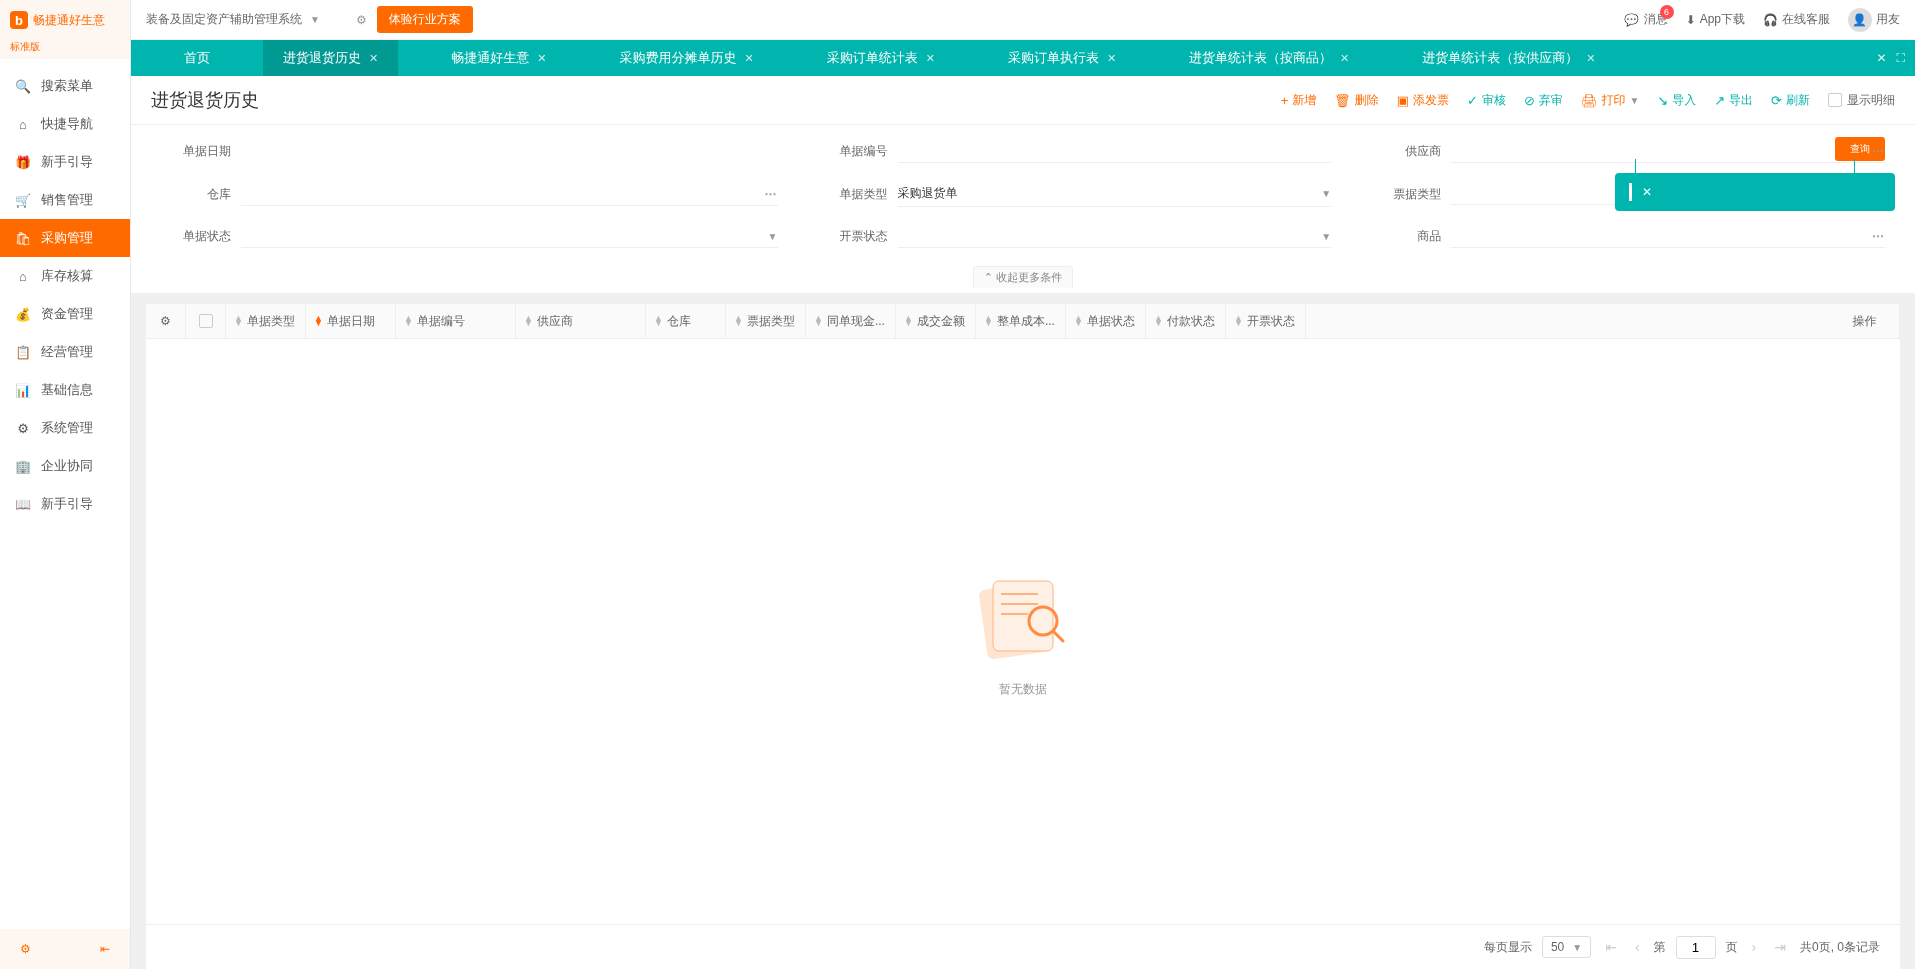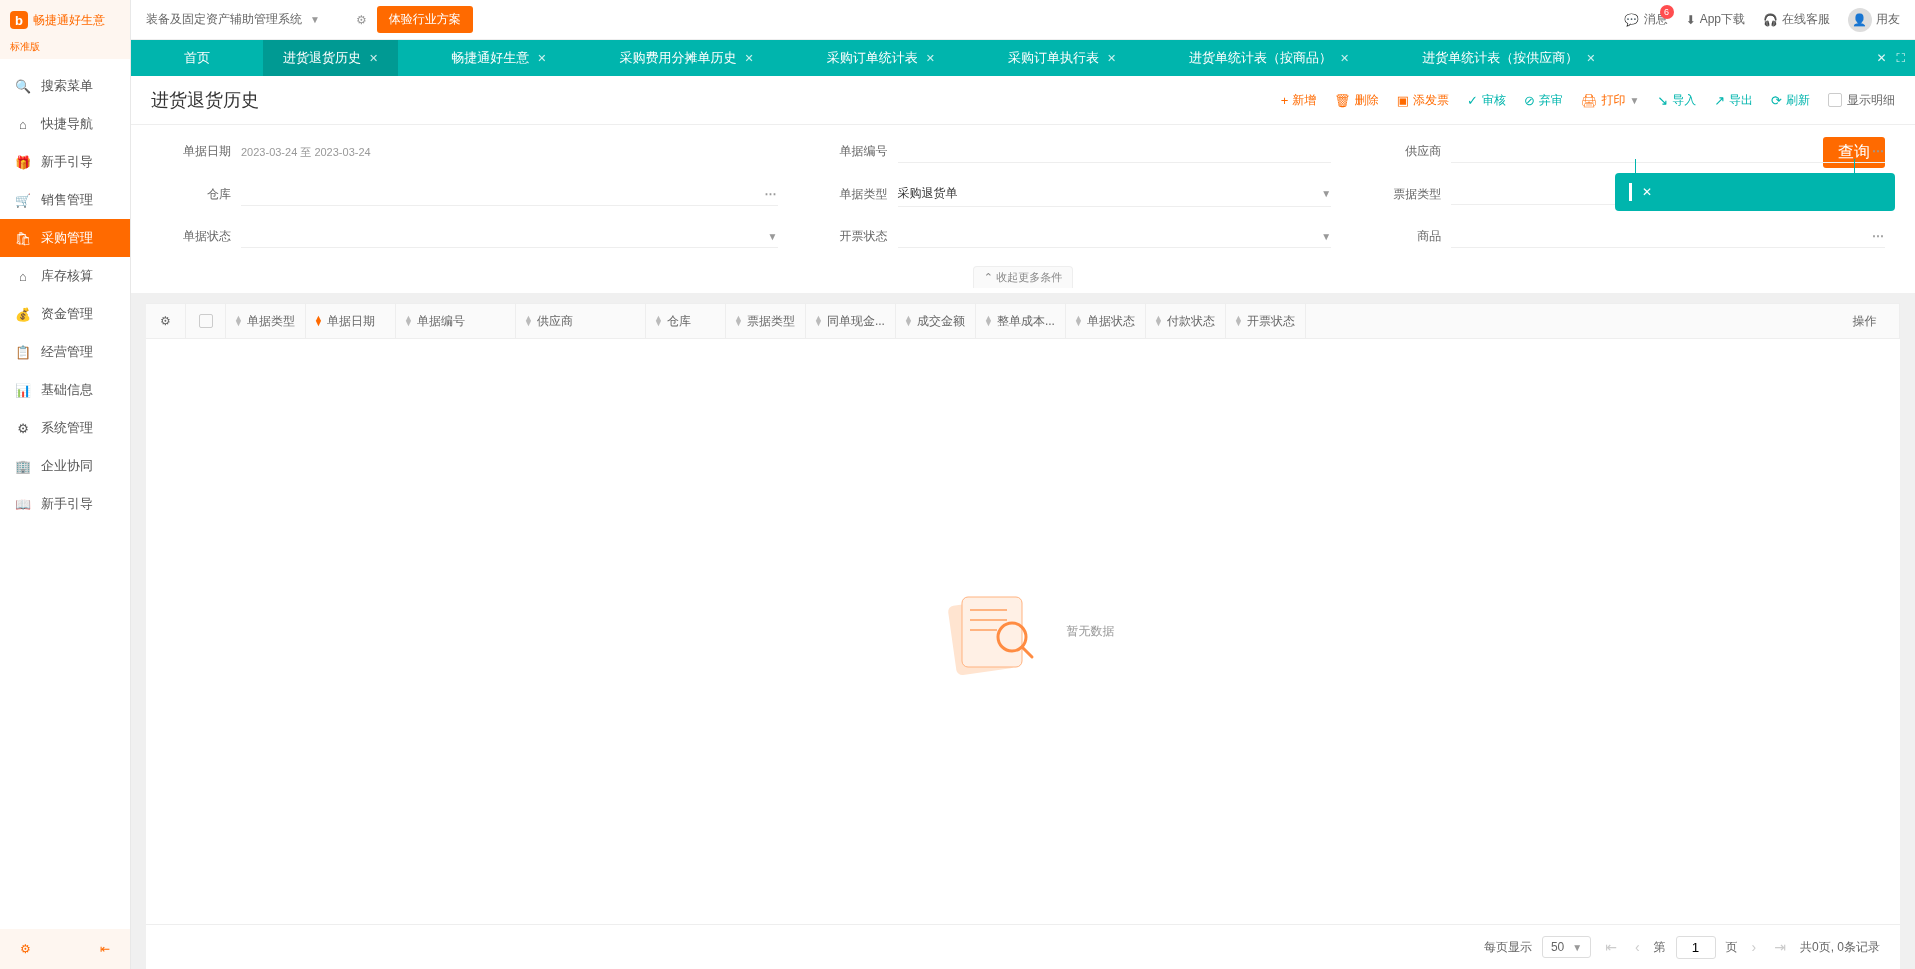--- a/index.html
+++ b/index.html
@@ -58,40 +58,40 @@
 .filter-row { display: flex; gap: 40px; margin-bottom: 18px; align-items: center; }
 .filter-group { display: flex; align-items: center; flex: 1; min-width: 0; }
 .filter-label { width: 70px; text-align: right; color: #666; margin-right: 10px; flex-shrink: 0; font-size: 12px; }
 .filter-value { flex: 1; border-bottom: 1px solid #eee; padding: 4px 0; color: #333; min-height: 22px; display: flex; align-items: center; position: relative; }
 .filter-value .dots { margin-left: auto; color: #999; cursor: pointer; font-weight: bold; letter-spacing: 1px; }
 .filter-value .chev { margin-left: auto; color: #999; cursor: pointer; font-size: 10px; }
 .date-options { display: flex; gap: 4px; align-items: center; flex-wrap: wrap; }
 .date-chip { padding: 2px 8px; border-radius: 10px; cursor: pointer; color: #666; font-size: 12px; }
 .date-chip.active { background: #ff6a00; color: #fff; }
 .date-range { color: #999; font-size: 11px; margin-top: 2px; }
-.query-btn { position: absolute; right: 30px; top: 12px; background: #ff6a00; color: #fff; padding: 5px 15px; border-radius: 3px; cursor: pointer; border: none; font-size: 16px; }
+.query-btn { position: absolute; right: 30px; top: 12px; background: #ff6a00; color: #fff; padding: 5px 15px; border-radius: 3px; cursor: pointer; border: none; font-size: 10px; }
 .collapse-bar { text-align: center; padding: 3px 0; font-size: 11px; margin: 0 auto; width: 100px; border: 1px solid #eee; border-bottom: none; border-radius: 4px 4px 0 0; color: #888; cursor: pointer; background: #fafafa; }
 
 
 .tooltip { position: absolute; right: 20px; top: 48px; background: #00b5ad; color: #fff; padding: 10px 14px; border-radius: 4px; font-size: 12px; width: 280px; z-index: 10; display: flex; gap: 10px; line-height: 1.5; }
 .tooltip::before { content: ''; position: absolute; top: -14px; left: 20px; width: 1px; height: 14px; background: #00b5ad; }
 .tooltip::after { content: ''; position: absolute; top: -14px; right: 40px; width: 1px; height: 14px; background: #00b5ad; }
 .tooltip-bar { width: 3px; background: #fff; flex-shrink: 0; }
 .tooltip-close { color: #fff; cursor: pointer; flex-shrink: 0; }
 .tooltip-text { flex: 1; }
 .tooltip-inline-close { opacity: 0.8; margin: 0 2px; }
 
 
 .table-area { background: #fff; margin: 10px 15px 0; flex: 1; display: flex; flex-direction: column; }
 .table-header { display: flex; border-top: 1px solid #eee; border-bottom: 1px solid #eee; background: #fafafa; height: 36px; align-items: center; }
 .th { display: flex; align-items: center; padding: 0 8px; color: #666; font-size: 12px; border-right: 1px solid #eee; height: 100%; gap: 4px; white-space: nowrap; overflow: hidden; }
 .sort-icon { color: #bbb; font-size: 9px; display: flex; flex-direction: column; line-height: 5px; }
 .th-gear { width: 40px; justify-content: center; }
 .th-check { width: 40px; justify-content: center; }
-.empty-state { flex: 1; display: flex; flex-direction: row; align-items: center; justify-content: center; gap: 15px; color: #999; }
+.empty-state { flex: 1; display: flex; flex-direction: column; align-items: center; justify-content: center; gap: 15px; color: #999; }
 .empty-img { width: 120px; height: 100px; position: relative; }
 
 
 .pagination { height: 45px; background: #fff; border-top: 1px solid #eee; margin: 0 15px; display: flex; align-items: center; justify-content: flex-end; padding: 0 20px; gap: 10px; color: #666; font-size: 12px; }
 .page-select { border: 1px solid #ddd; padding: 3px 8px; border-radius: 3px; display: flex; align-items: center; gap: 8px; cursor: pointer; }
 .page-btn { color: #ccc; cursor: pointer; padding: 0 4px; font-size: 14px; }
 .page-input { width: 40px; border: 1px solid #ddd; text-align: center; padding: 3px; border-radius: 3px; }
 </style>
 </head>
 <body>
@@ -282,21 +282,20 @@
 
         <div class="tooltip">
           <div class="tooltip-bar"></div>
           <span class="tooltip-close">✕</span>
         </div>
 
         <div class="filter-row">
           <div class="filter-group" style="flex:1.2">
             <div class="filter-label">单据日期</div>
             <div style="flex:1">
-              <div class="date-range">2023-03-24 至 2023-03-24</div>
             </div>
           </div>
           <div class="filter-group">
             <div class="filter-label">单据编号</div>
             <div class="filter-value"></div>
           </div>
           <div class="filter-group">
             <div class="filter-label">供应商</div>
             <div class="filter-value">
                 <span class="dots">⋯</span>

